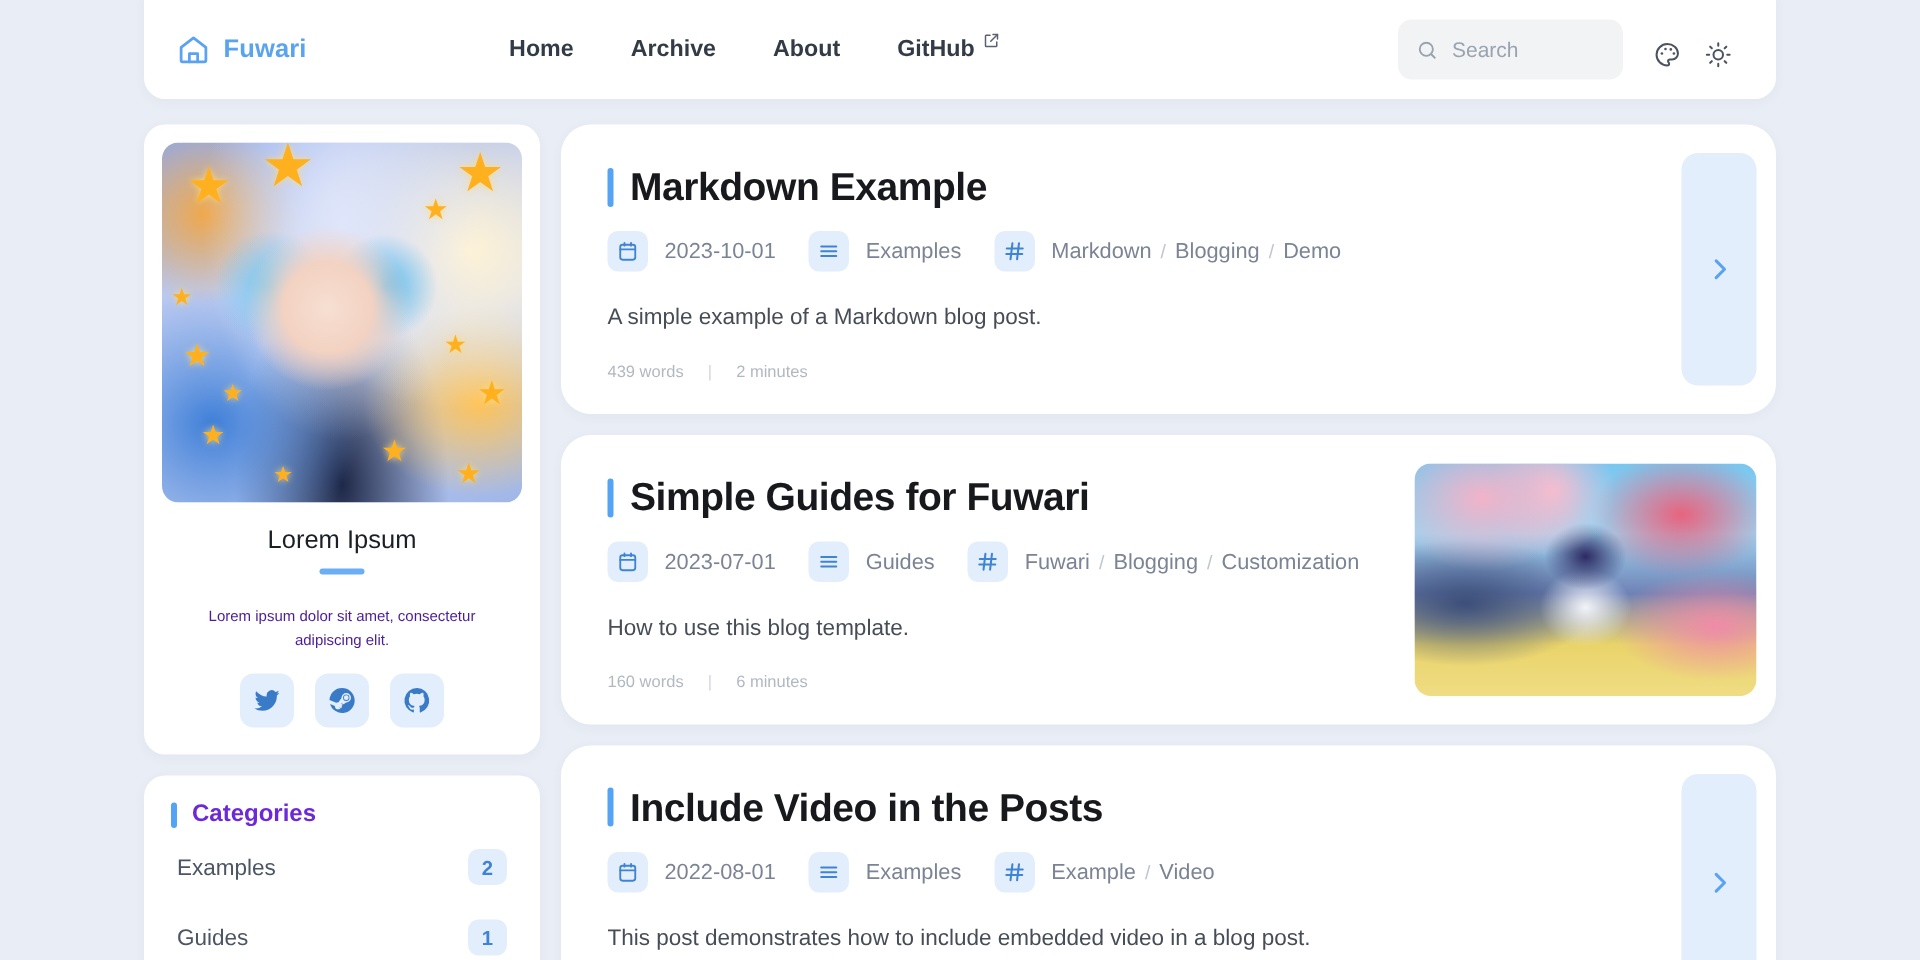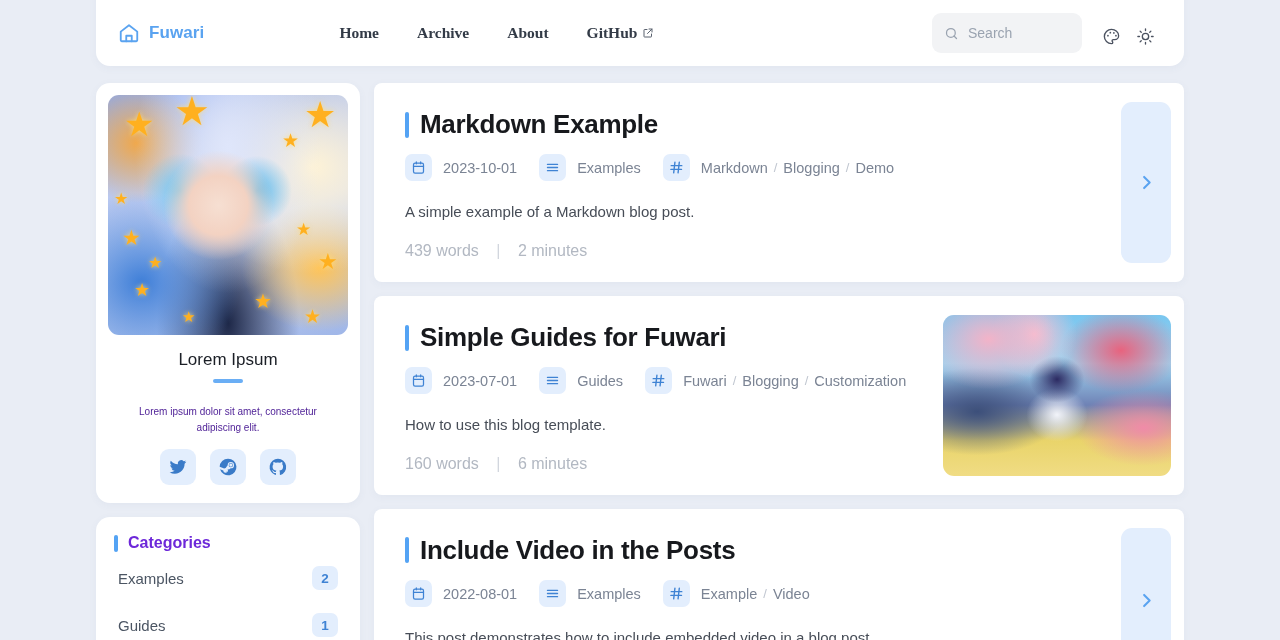--- a/index.html
+++ b/index.html
@@ -24,21 +24,21 @@
   .nav-inner { display:flex; align-items:center; width:100%; height:50px; }
   .brand { display:flex; align-items:center; gap:9px; cursor:pointer; }
   .brand-icon { width:22px; height:22px; display:block; }
   .brand-name {
     font-size: 17px; font-weight: 700; color: #5aa3f0; letter-spacing:.1px;
   }
   .nav-links { display:flex; align-items:center; gap:0; margin-left:116px; }
   .nav-link {
     font-size: 15.5px; font-weight: 700; color: #333b47;
     padding: 8px 19px; border-radius: 8px; cursor:pointer;
-    display:flex; align-items:center; gap:5px; white-space:nowrap;font-family:Liberation Serif, serif;
+    display:flex; gap:5px; white-space:nowrap;
   }
   .ext-icon { width:12px; height:12px; display:block; margin-top:-4px; }
   .nav-right { margin-left:auto; display:flex; align-items:flex-end; gap:0; }
   .search-box {
     width:150px; height:40px; background:#f2f3f5; border-radius:9px;
     display:flex; align-items:center; padding:0 12px; gap:9px; cursor:text;
     margin-right:12px;
   }
   .search-icon { width:15px; height:15px; display:block; flex:none; }
   .search-ph { font-size:14px; color:#9aa3b0; }
@@ -111,21 +111,21 @@
   }
   .cat-name { font-size:15px; color:#4b5563; }
   .cat-count {
     min-width:26px; height:24px; border-radius:7px; background:#e3eefd;
     color:#3f83d4; font-size:13.5px; font-weight:700;
     display:flex; align-items:center; justify-content:center; padding:0 7px;
   }
 
   
   .post {
-    position:relative; border-radius:8px; background:#fff;
+    position:relative; border-radius:20px; background:#fff;
     box-shadow:0 2px 8px rgba(70,90,130,.05);
     display:flex; align-items:stretch; cursor:pointer;
     min-height:184px;
   }
   .post-body { flex:1; padding:26px 0 22px 31px; min-width:0; }
   .post-title-row { display:flex; align-items:center; gap:11px; }
   .post-accent { width:4px; height:26px; background:#54a3f4; border-radius:3px; flex:none; }
   .post-title {
     font-size:26px; font-weight:700; color:#17191d; letter-spacing:-.3px;
     line-height:1.2;
@@ -133,21 +133,21 @@
   .meta { display:flex; align-items:center; margin-top:14px; flex-wrap:nowrap; }
   .meta-badge {
     width:27px; height:27px; border-radius:7px; background:#e3eefd;
     display:flex; align-items:center; justify-content:center; flex:none;
   }
   .meta-badge svg { width:15px; height:15px; display:block; }
   .meta-text { font-size:14.5px; color:#7b8494; margin-left:11px; white-space:nowrap; }
   .meta-gap { width:22px; flex:none; }
   .tag-sep { color:#c0c6d0; margin:0 6px; font-size:13px; }
   .post-desc { font-size:15px; color:#474d57; margin-top:20px; line-height:1.45; }
-  .post-stats { font-size:16px; color:#b2b8c2; margin-top:19px; }
+  .post-stats { font-size:11px; color:#b2b8c2; margin-top:19px; }
   .post-stats .bar { margin:0 13px; color:#d2d6de; }
 
   .post-cover {
     width:228px; flex:none; margin:19px 13px 19px 10px;
     border-radius:11px; overflow:hidden; position:relative;
   }
   .post-arrow {
     width:50px; flex:none; margin:19px 13px 19px 10px;
     border-radius:11px; background:#e3eefd;
     display:flex; align-items:center; justify-content:center;

